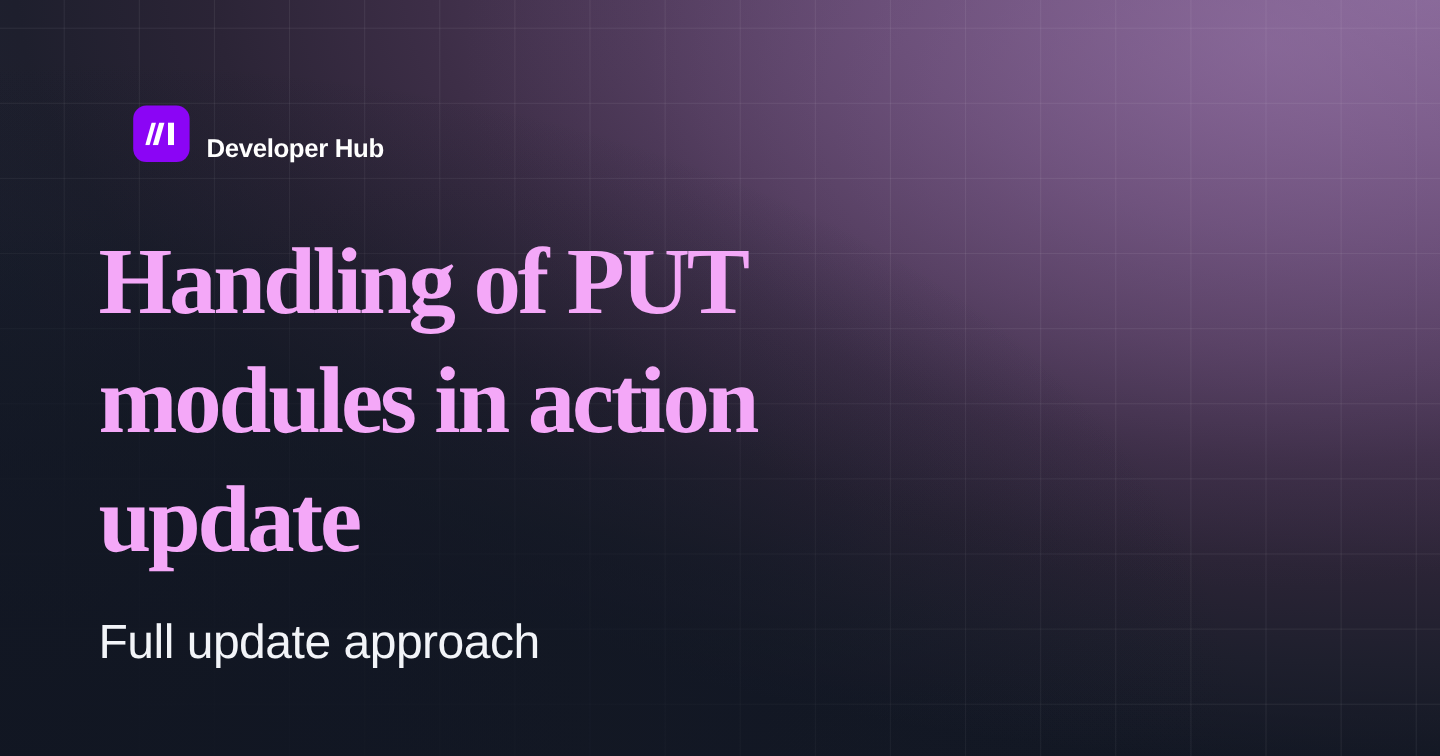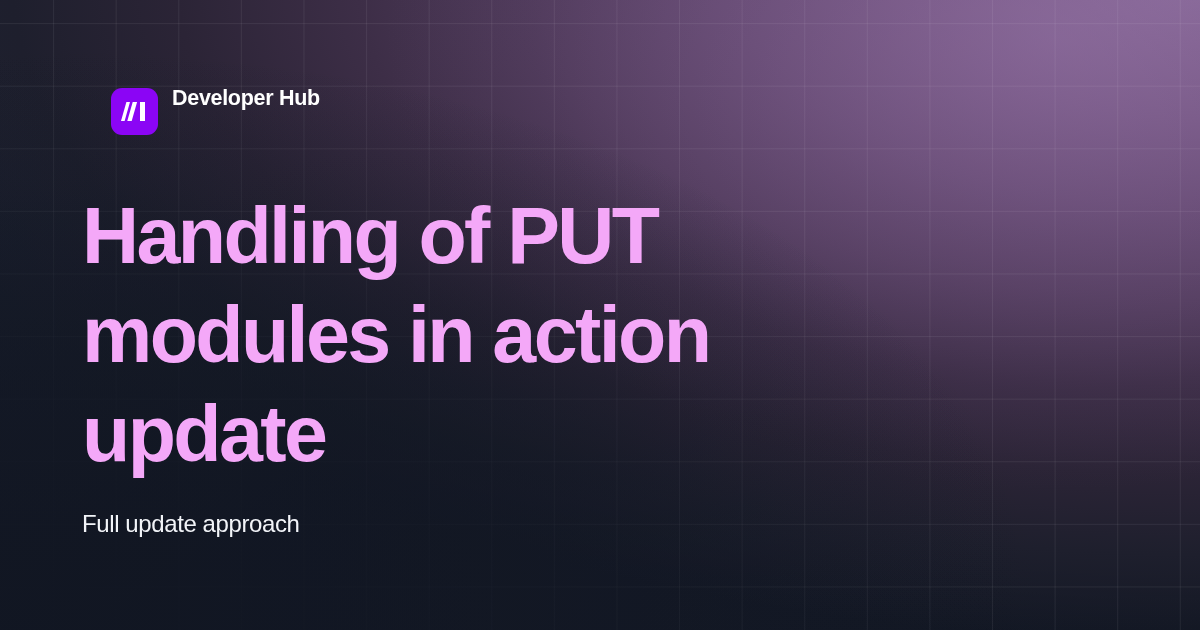--- a/index.html
+++ b/index.html
@@ -101,21 +101,21 @@
     width: 100%;
     height: 100%;
   }
 
   
   .brand {
     position: absolute;
     left: 82px;
     top: 88px;
     display: flex;
-    align-items: flex-start;
+    align-items: flex-end;
     gap: 14px;
     padding-left: 29px;
   }
 
   .brand-mark {
     width: 47px;
     height: 47px;
     border-radius: 11px;
     background: #8b05f5;
     display: flex;
@@ -141,29 +141,29 @@
     left: 82px;
     top: 186px;
     width: 860px;
     color: #f4a8f8;
     font-size: 79px;
     font-weight: 700;
     line-height: 99px;
     letter-spacing: -2.6px;
   }
 
-  .headline-line { display: block; white-space: nowrap; }
+  .headline-line { display: block; white-space: nowrap; font-family: Liberation Serif, serif; }
 
   
   .subtitle {
     position: absolute;
     left: 82px;
     top: 508px;
     color: #f2f4f8;
-    font-size: 24px;
+    font-size: 40px;
     font-weight: 400;
     letter-spacing: -0.4px;
     line-height: 1.35;
     white-space: nowrap;
   }
 </style>
 </head>
 <body>
 
 <div id="card">

